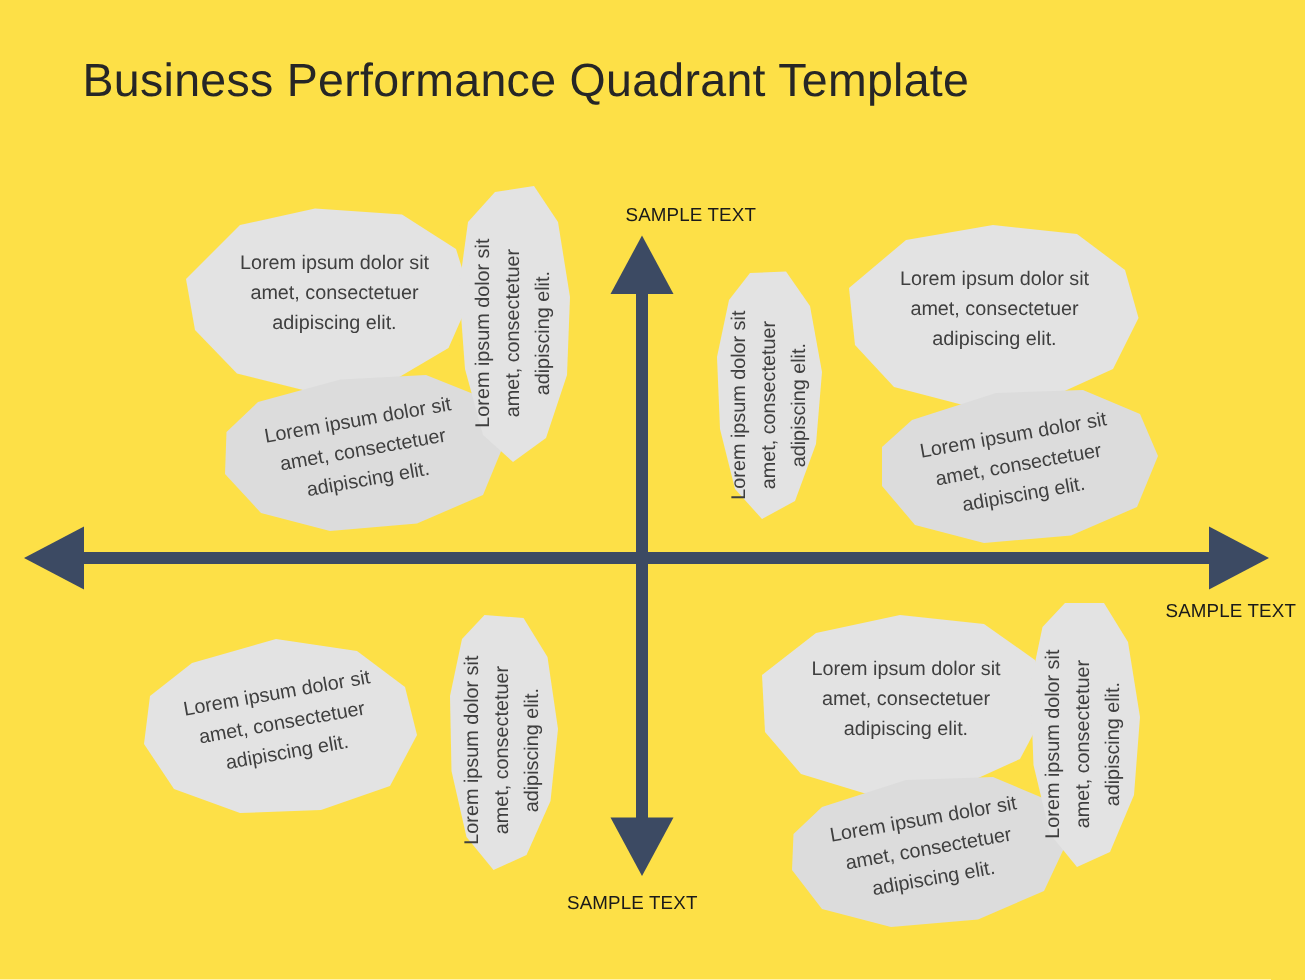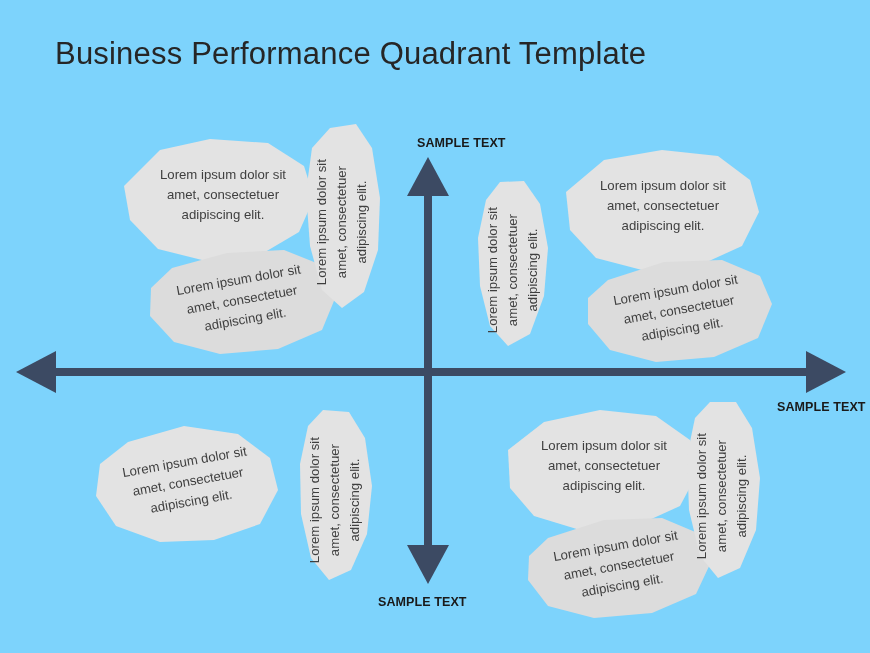--- a/index.html
+++ b/index.html
@@ -7,21 +7,21 @@
     padding: 0;
     background: #ffffff;
   }
   body {
     font-family: "Liberation Sans", sans-serif;
   }
   #slide {
     position: relative;
     width: 870px;
     height: 653px;
-    background: #7dd3fc;
+    background: #fde047;
     overflow: hidden;
   }
   #title {
     position: absolute;
     left: 55px;
     top: 36px;
     font-size: 31px;
     font-weight: 400;
     color: #262626;
     letter-spacing: 0.2px;
@@ -48,21 +48,21 @@
     color: #3f3f3f;
     font-size: 13.2px;
     line-height: 1.52;
     text-align: center;
     white-space: pre-line;
     font-family: "Liberation Sans", sans-serif;
   }
   .axis-label {
     position: absolute;
     font-size: 12.5px;
-    font-weight: bold;
+    font-weight: normal;
     color: #1a1a1a;
     letter-spacing: 0.1px;
     white-space: nowrap;
   }
 </style>
 </head>
 <body>
 
 <div id="slide">
 

